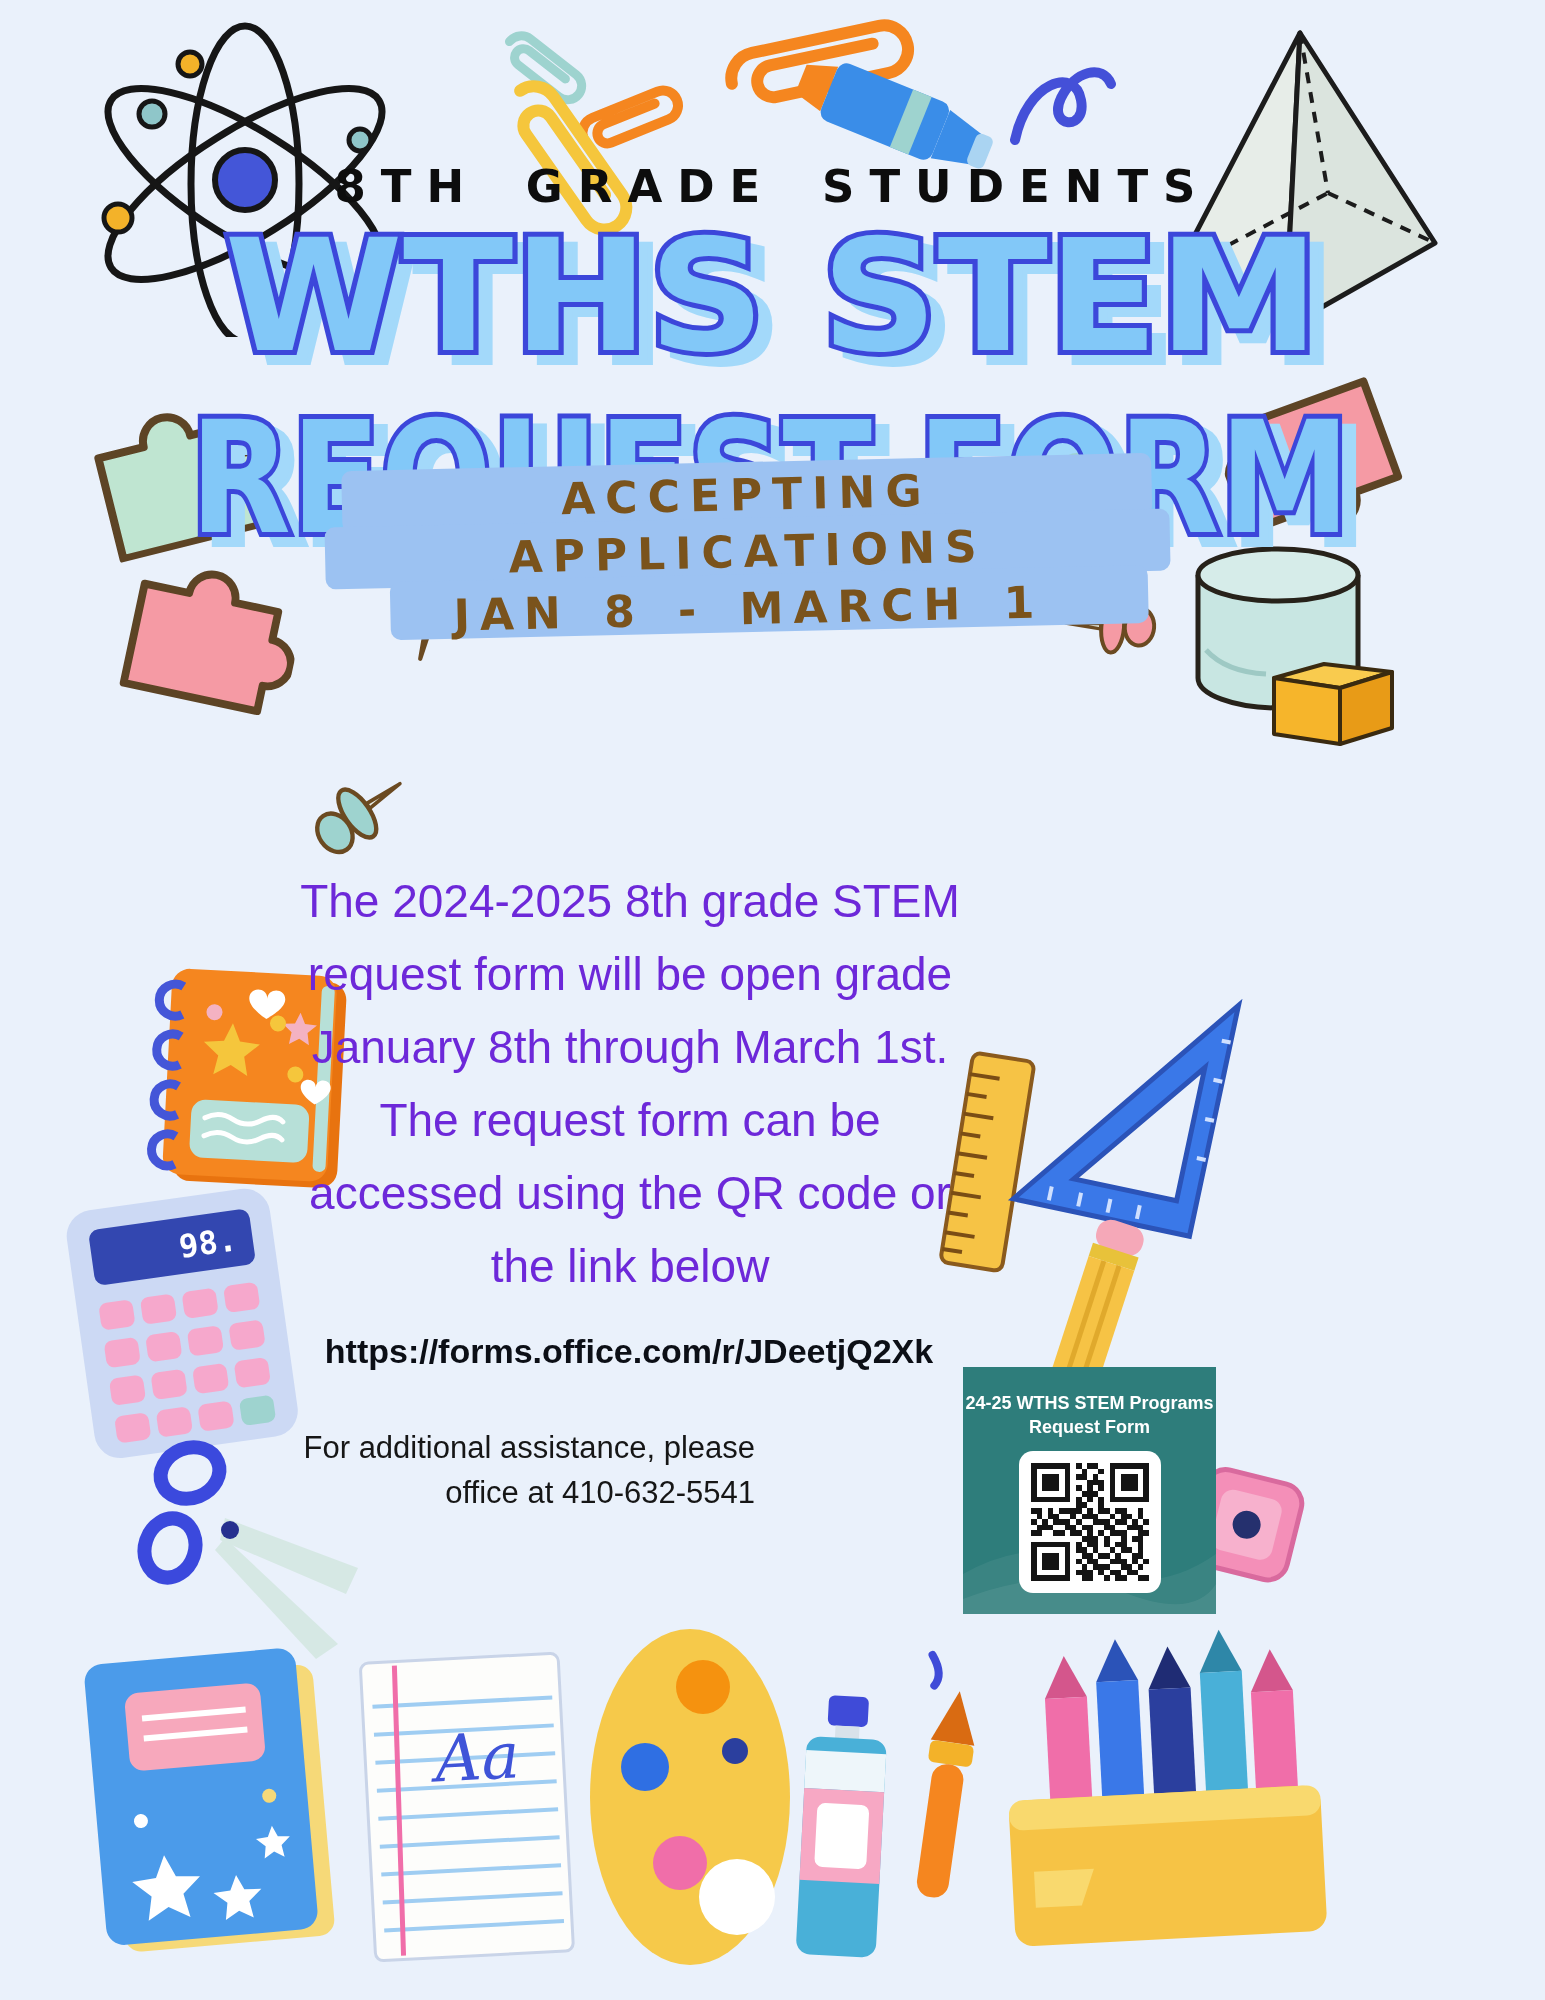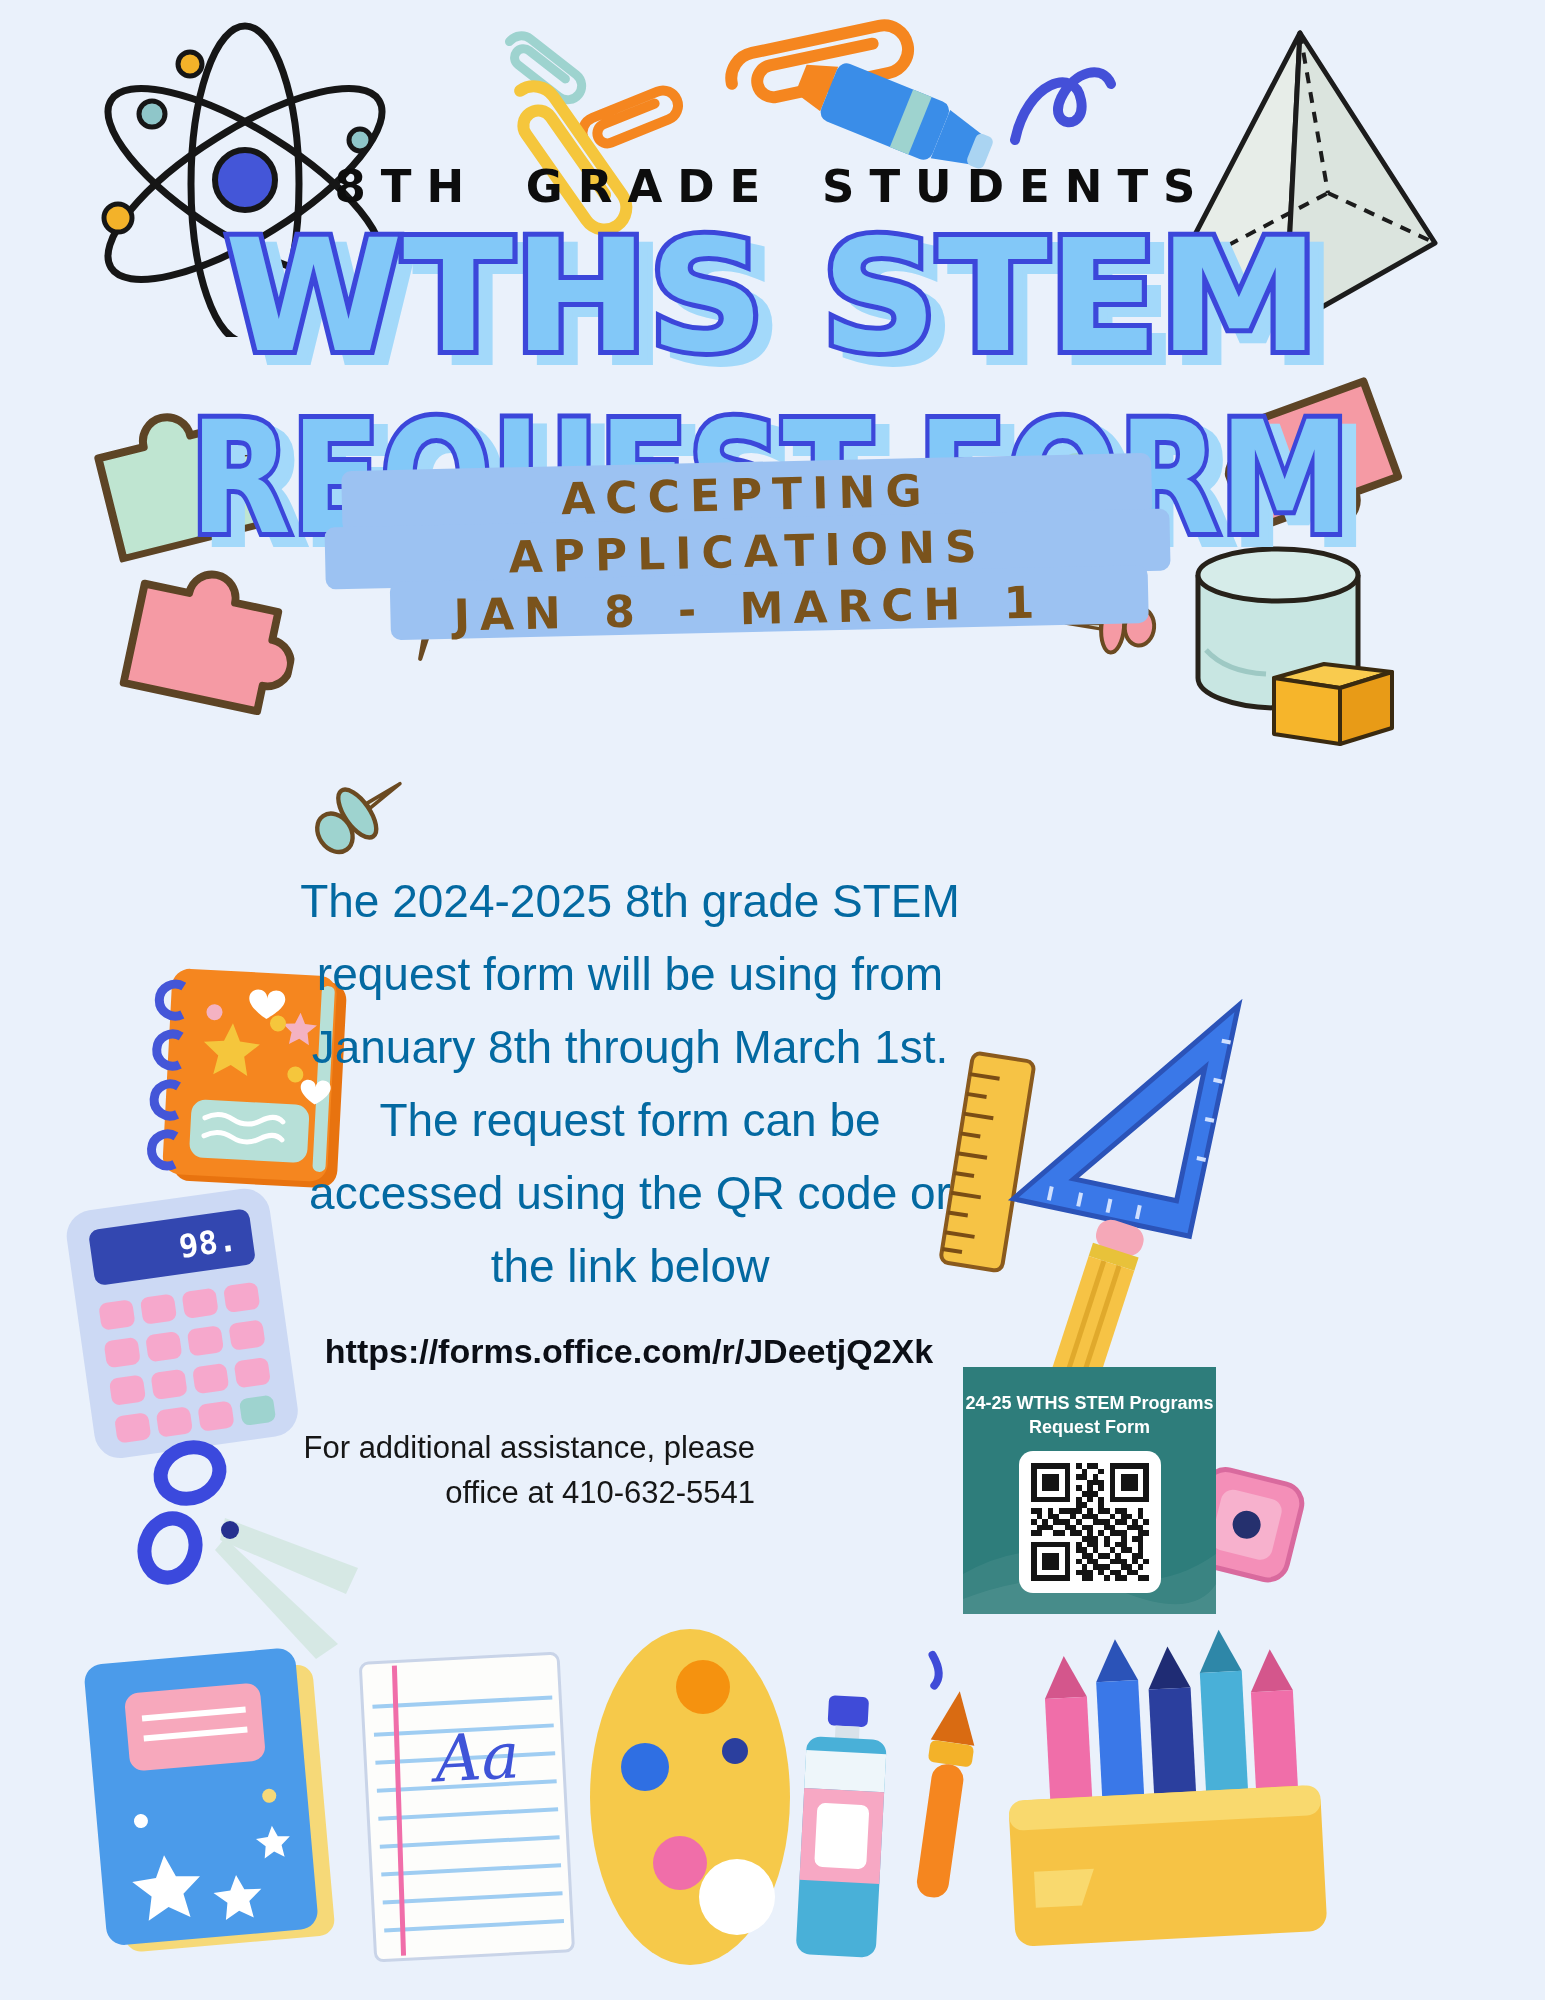--- a/index.html
+++ b/index.html
@@ -17,21 +17,21 @@
   .title-main{fill:#82C8F8;stroke:#3C47DA;stroke-width:10px;paint-order:stroke;
     font-family:"DejaVu Sans",sans-serif;font-weight:bold;}
   
   .banner{position:absolute;left:325px;top:452px;width:845px;height:190px;transform:rotate(-1.3deg);}
   .stripe{position:absolute;background:#9CC2F2;border-radius:10px;}
   .banner-text{position:absolute;inset:0;text-align:center;padding-top:14px;
     font-family:"DejaVu Sans",sans-serif;font-weight:700;font-size:44px;line-height:57px;
     letter-spacing:10px;word-spacing:8px;color:#7A531C;}
   
   .paragraph{position:absolute;left:270px;top:865px;width:720px;text-align:center;
-    font-size:46px;line-height:73px;color:#0369a1;}
+    font-size:46px;line-height:73px;color:#6d28d9;}
   .form-link{position:absolute;left:269px;top:1332px;width:720px;text-align:center;
     font-size:34px;font-weight:700;color:#0c0f16;}
   .assist{position:absolute;left:295px;top:1425px;width:460px;text-align:right;
     font-size:31px;line-height:45px;color:#161616;}
   
   .qr-card{position:absolute;left:963px;top:1367px;width:253px;height:247px;
     background:#2E7D7B;border-radius:0;overflow:hidden;}
   .qr-card .waves{position:absolute;bottom:0;left:0;}
   .qr-title{position:relative;margin-top:24px;text-align:center;color:#fff;
     font-weight:700;font-size:18px;line-height:24px;}
@@ -408,21 +408,21 @@
     <div class="stripe" style="left:64px;top:122px;width:758px;height:58px;"></div>
     <div class="banner-text">
       <div>ACCEPTING</div>
       <div>APPLICATIONS</div>
       <div>JAN 8 - MARCH 1</div>
     </div>
   </div>
 
   <div class="paragraph">
     <div>The 2024-2025 8th grade STEM</div>
-    <div>request form will be using from</div>
+    <div>request form will be open grade</div>
     <div>January 8th through March 1st.</div>
     <div>The request form can be</div>
     <div>accessed using the QR code or</div>
     <div>the link below</div>
   </div>
 
   <div class="form-link">https://forms.office.com/r/JDeetjQ2Xk</div>
 
   <div class="assist">
     <div>For additional assistance, please</div>

